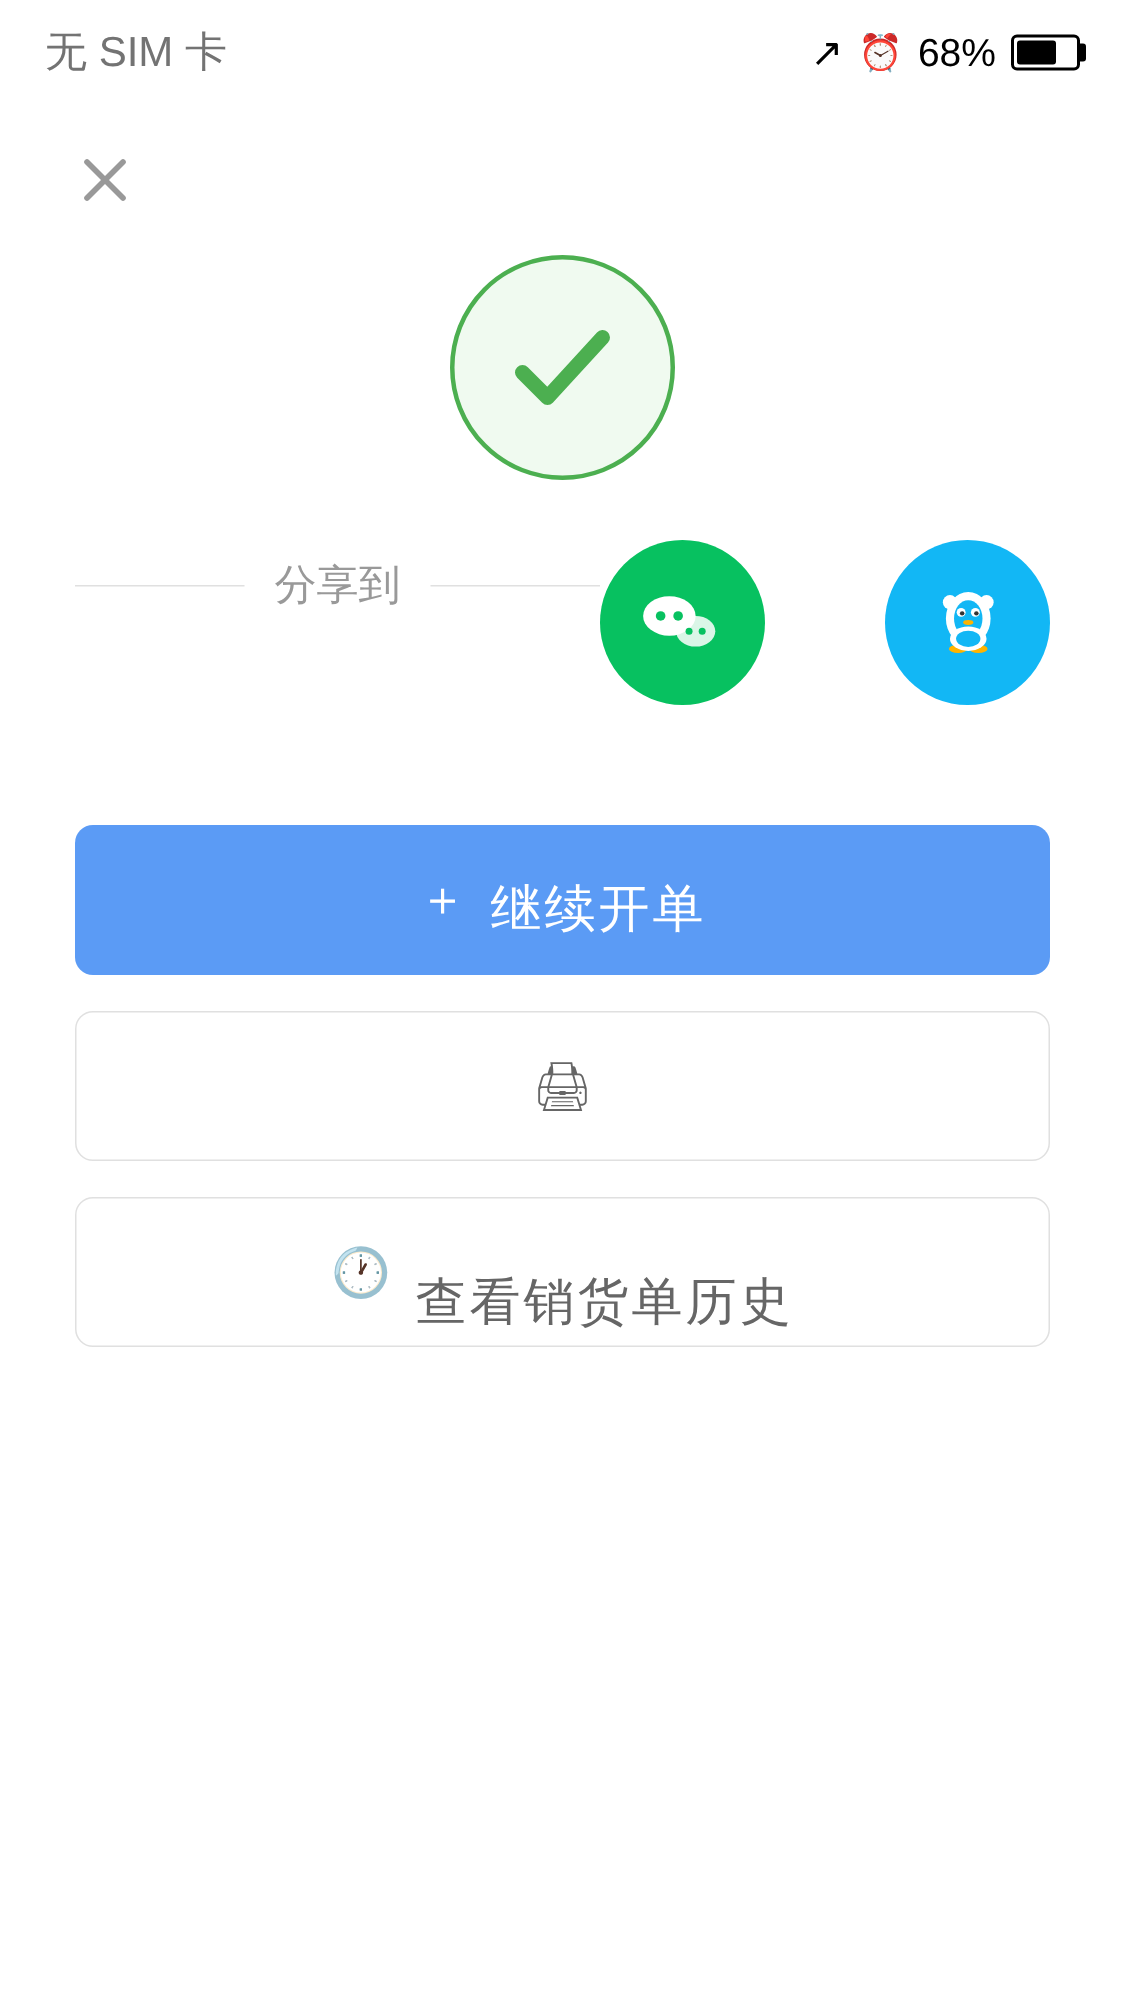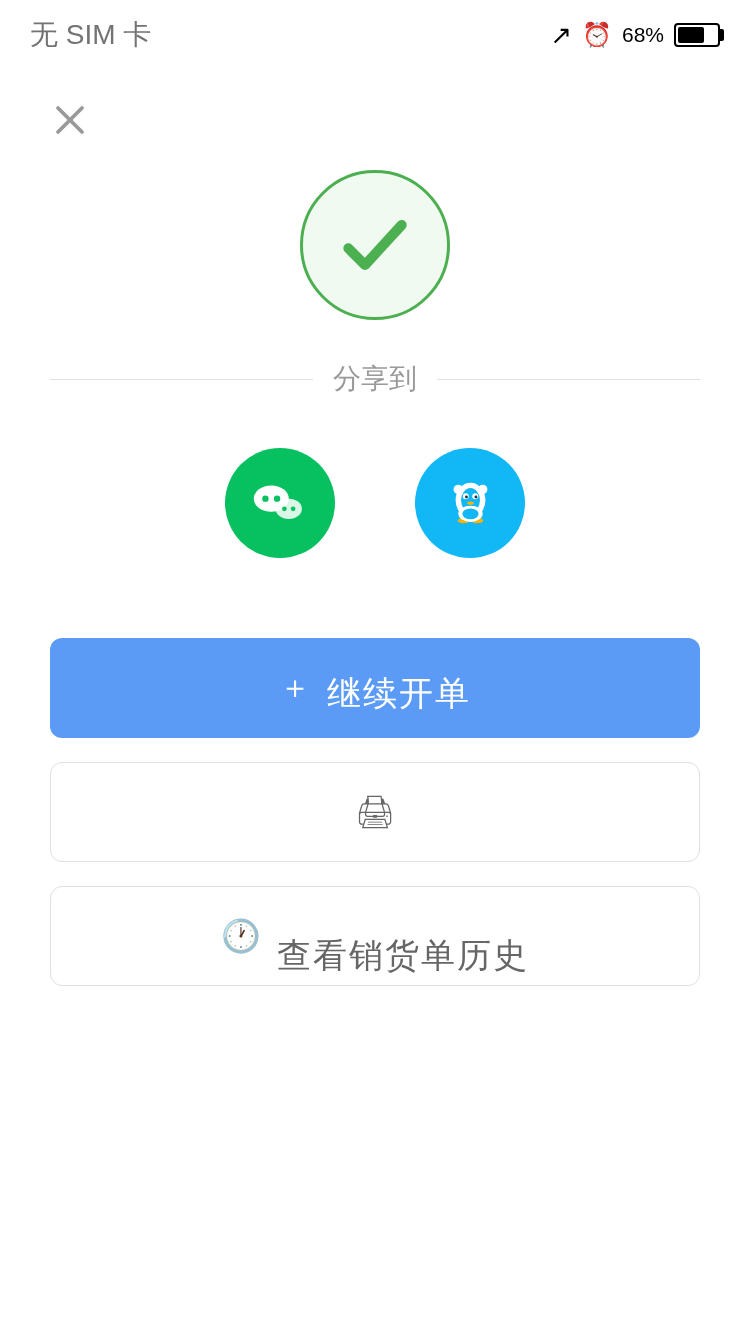--- a/index.html
+++ b/index.html
@@ -126,21 +126,20 @@
       font-weight: 500;
       color: #333;
       margin-bottom: 60px;
       letter-spacing: 4px;
     }
 
     
     .share-section {
       width: 100%;
       display: flex;
-      flex-direction: column;
       align-items: center;
       margin-bottom: 60px;
     }
     .share-divider {
       width: 100%;
       display: flex;
       align-items: center;
       gap: 20px;
       margin-bottom: 50px;
     }
@@ -247,21 +246,21 @@
         <path d="M5 12.5C7.5 10 10.6 8.5 12 8.5s4.5 1.5 7 4"></path>
         <path d="M1 9C4.5 5.5 8.2 3.5 12 3.5s7.5 2 11 5.5"></path>
         <path d="M8.5 16C9.8 14.7 10.9 14 12 14s2.2.7 3.5 2"></path>
         <circle cx="12" cy="20" r="1.2" fill="#000" stroke="none"></circle>
       </svg>
     </span>
   </div>
   <div class="status-right">
     <span style="font-size:26px;">↗</span>
     <span style="font-size:24px;">⏰</span>
-    <span style="font-size:21px;">68%</span>
+    <span style="font-size:26px;">68%</span>
     <div class="battery-bar">
       <div class="battery-fill"></div>
     </div>
   </div>
 </div>
 
 <div class="page-content">
 
   <div class="close-btn">
     <svg viewBox="0 0 24 24" fill="none" stroke="#999" stroke-width="2.5" stroke-linecap="round">

